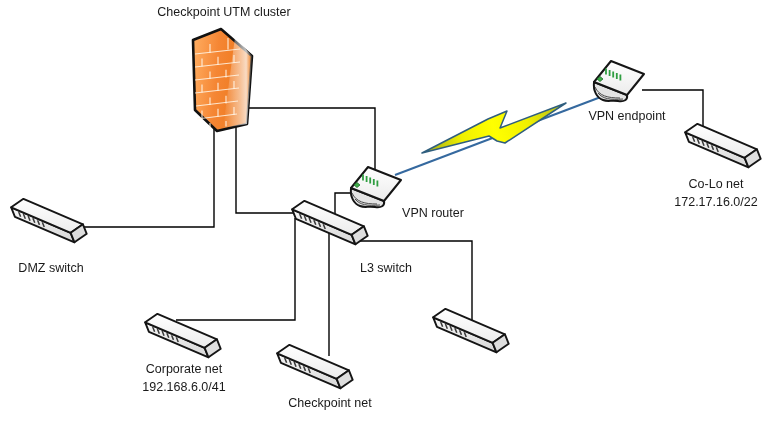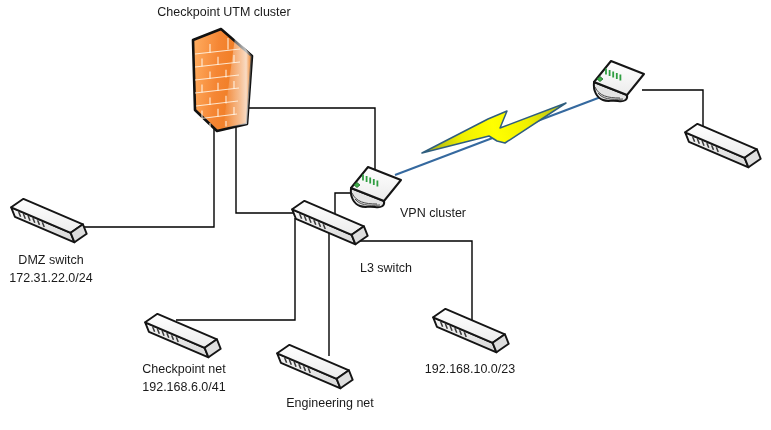--- a/index.html
+++ b/index.html
@@ -102,41 +102,46 @@
     <use href="#sym-switch" x="682" y="121" width="80" height="51"></use>
     <use href="#sym-switch" x="142" y="311" width="80" height="51"></use>
     <use href="#sym-switch" x="274" y="342" width="80" height="51"></use>
     <use href="#sym-switch" x="430" y="306" width="80" height="51"></use>
   </svg>
 
   <div class="label" style="left:224px;top:4px">
     <div>Checkpoint UTM cluster</div>
   </div>
 
+  <div class="label" style="left:627px;top:108px">
+    <div>VPN endpoint</div>
+  </div>
 
+  <div class="label" style="left:716px;top:176px">
+    <div>Co-Lo net</div>
+    <div>172.17.16.0/22</div>
+  </div>
 
   <div class="label" style="left:433px;top:205px">
-    <div>VPN cluster</div>
+    <div>VPN router</div>
   </div>
 
   <div class="label" style="left:386px;top:260px">
     <div>L3 switch</div>
   </div>
 
-  <div class="label" style="left:51px;top:252px">
+  <div class="label" style="left:51px;top:260px">
     <div>DMZ switch</div>
-    <div>172.31.22.0/24</div>
   </div>
 
   <div class="label" style="left:184px;top:361px">
-    <div>Checkpoint net</div>
+    <div>Corporate net</div>
     <div>192.168.6.0/41</div>
   </div>
 
   <div class="label" style="left:330px;top:395px">
-    <div>Engineering net</div>
+    <div>Checkpoint net</div>
   </div>
 
   <div class="label" style="left:470px;top:361px">
-    <div>192.168.10.0/23</div>
   </div>
 
 </div>
 
 </body></html>

